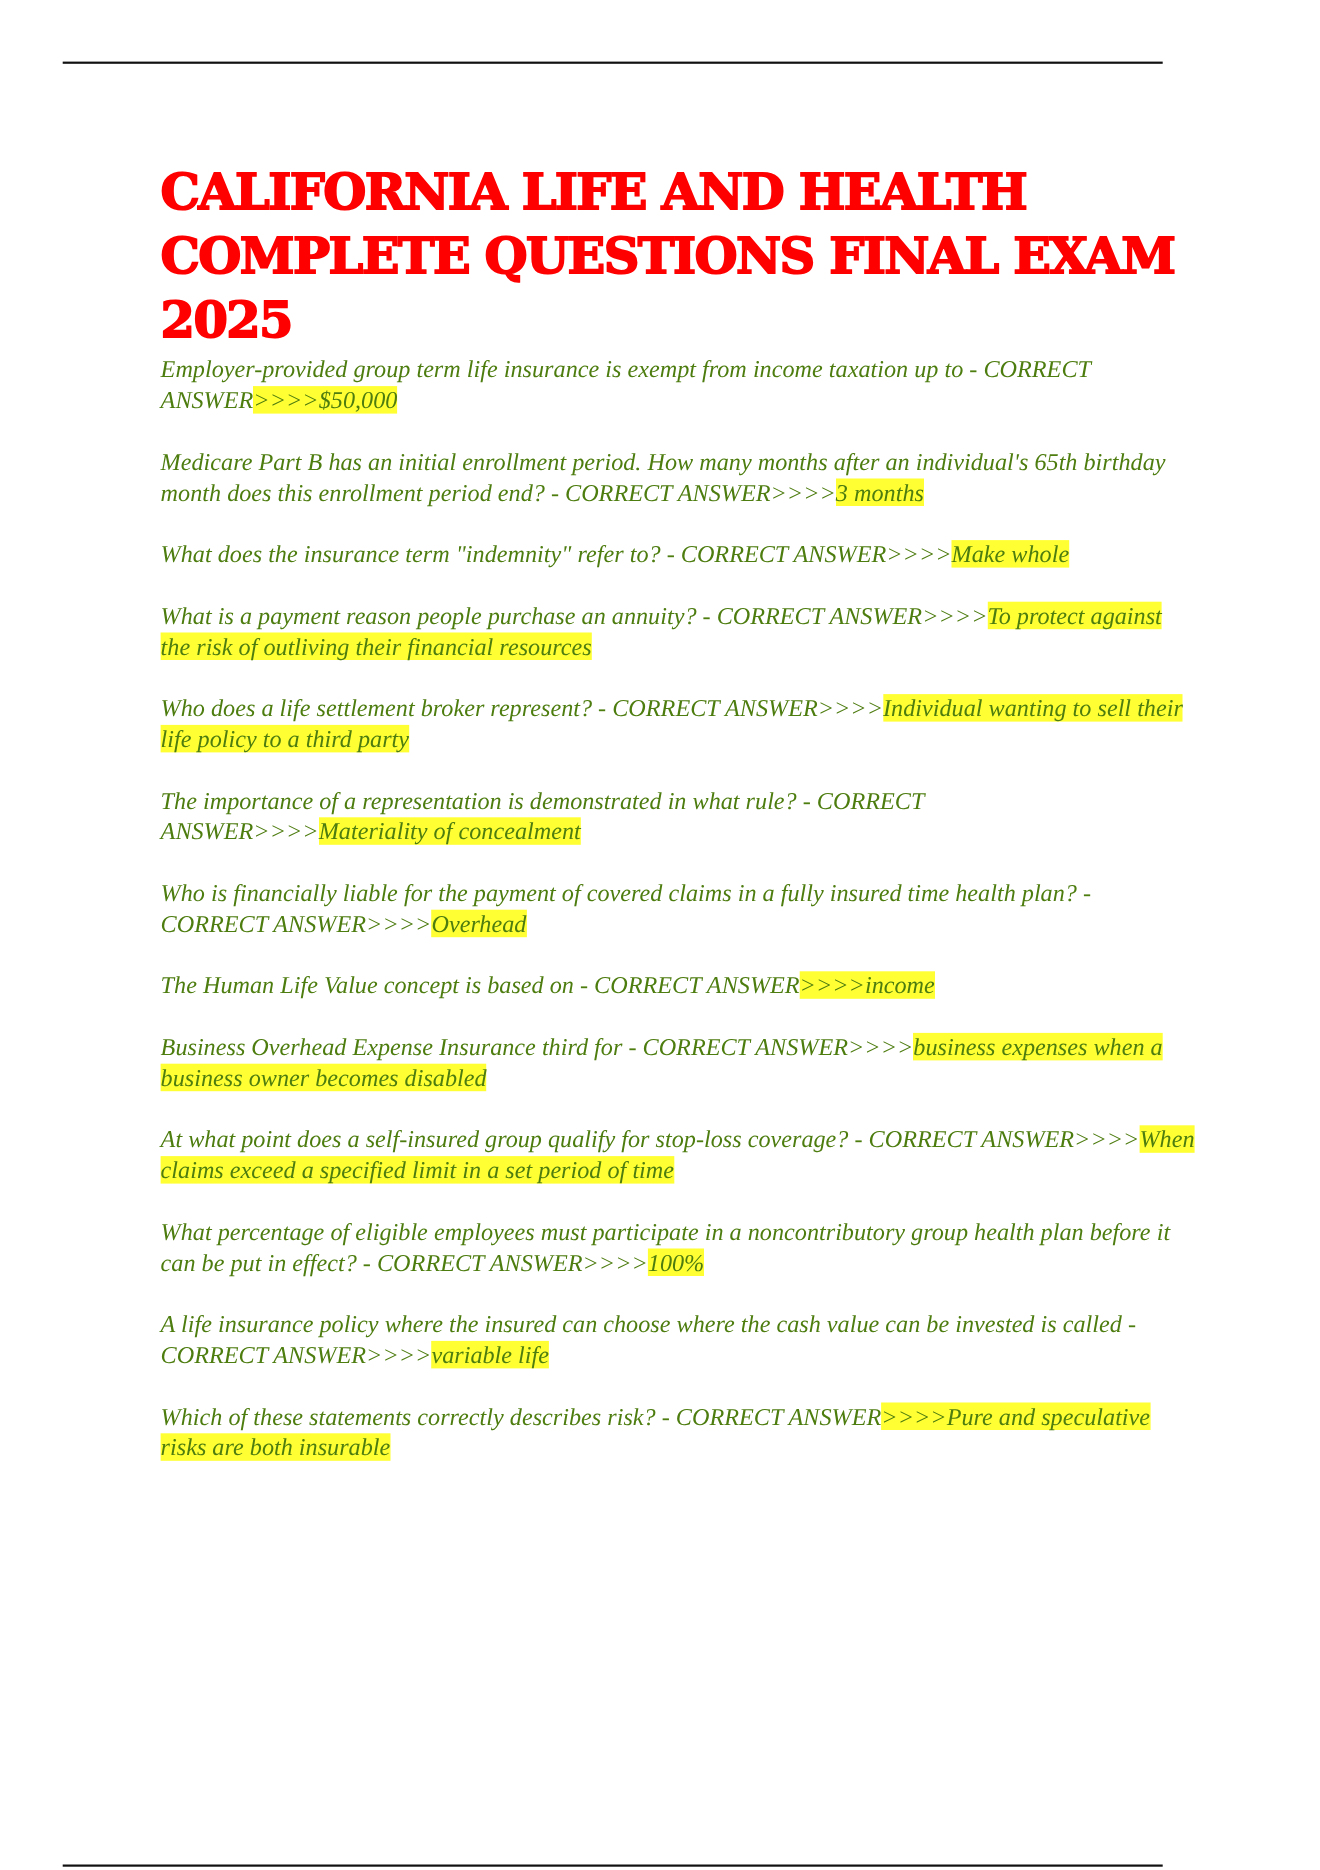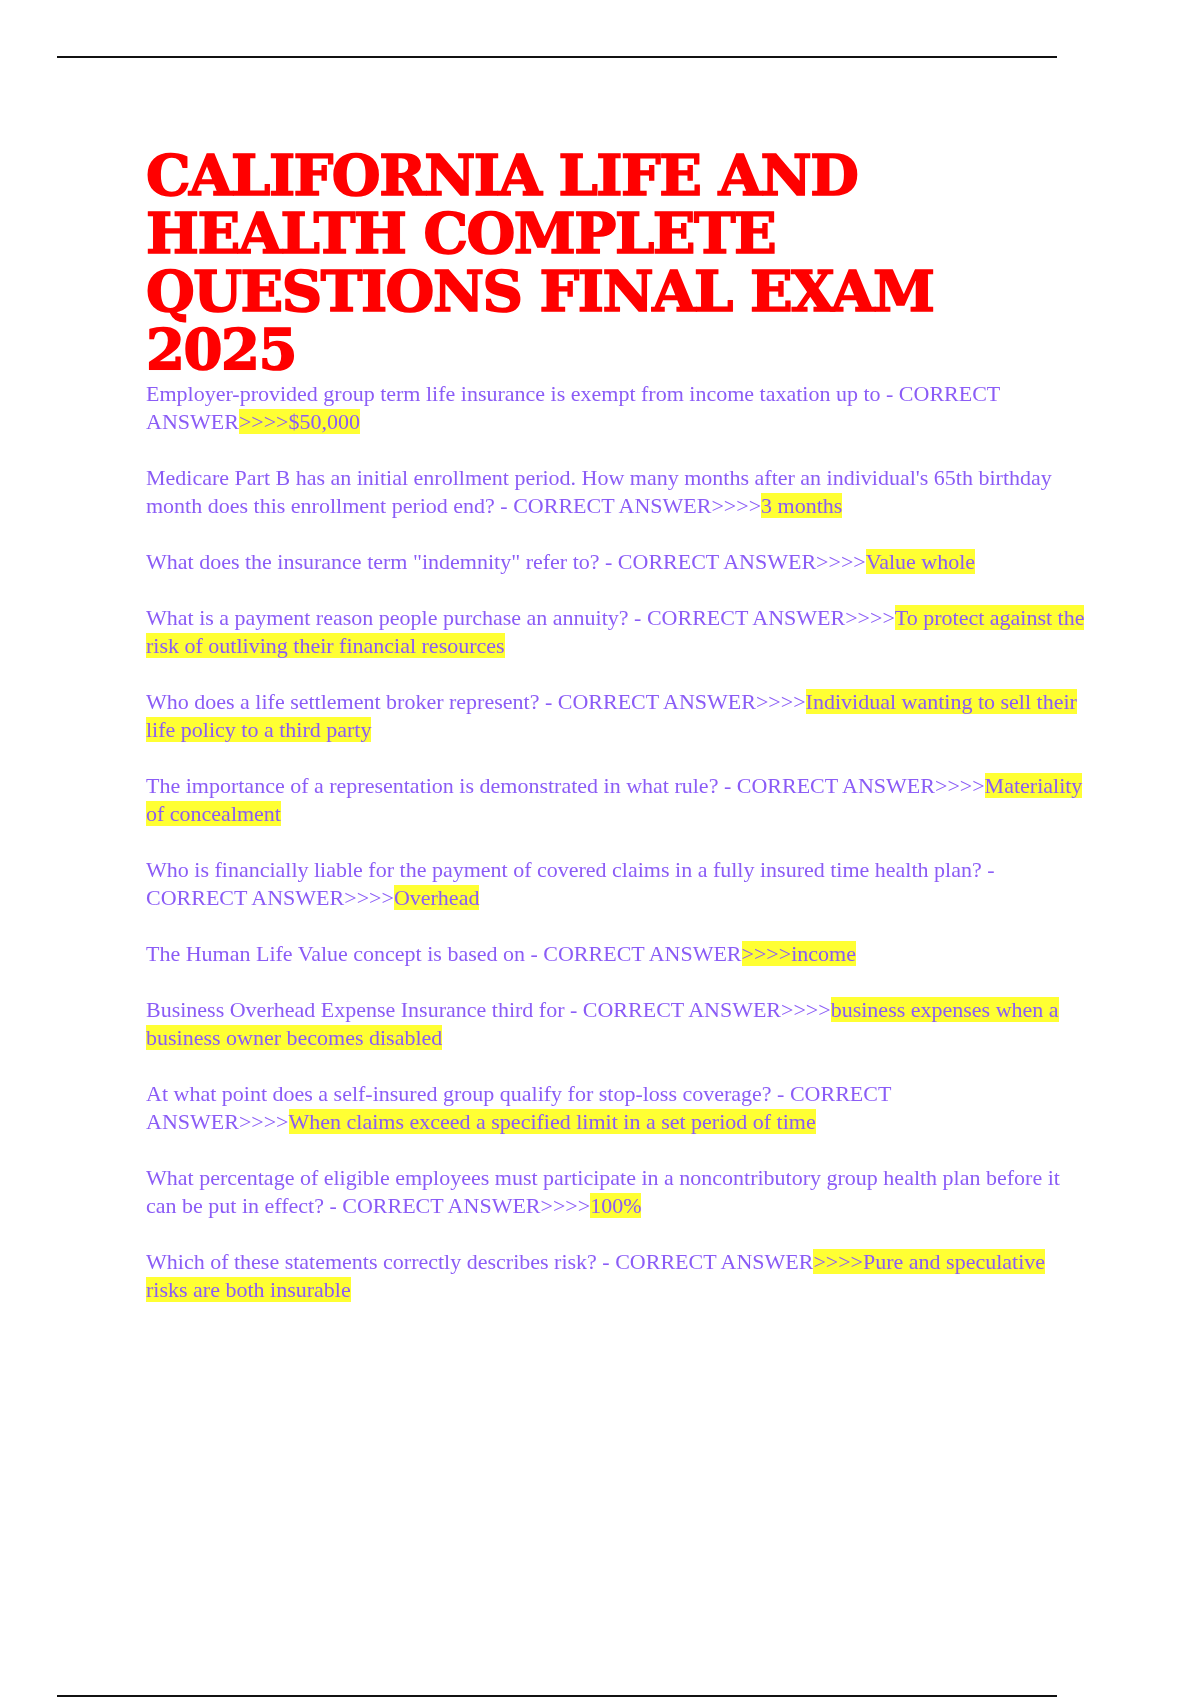--- a/index.html
+++ b/index.html
@@ -5,53 +5,55 @@
   html, body { margin: 0; padding: 0; background: #ffffff; }
   body { width: 1200px; height: 1700px; position: relative; overflow: hidden; }
   .rule { position: absolute; left: 57px; width: 1000px; height: 2px; background: #111; }
   .rule.top { top: 56px; }
   .rule.bottom { top: 1695px; }
   .content { position: absolute; left: 146px; top: 146px; width: 940px; }
   .title {
     font-family: "DejaVu Serif", serif;
     font-weight: 900;
     color: #ff0000;
-    font-size: 56px;
+    font-size: 45px;
     line-height: 58px;
     letter-spacing: -1.5px;
     margin: 0 0 2px 0;
     -webkit-text-stroke: 1.6px #ff0000;
     text-shadow: 0 0 1px #ff0000;
   }
   .qa {
     font-family: "Liberation Serif", serif;
     font-size: 22px;
     line-height: 28px;
-    color: #8b5cf6;
+    color: #4d7c0f;
     margin: 0 0 28px 0;
+    font-style: italic;
   }
   .hl { background: #ffff33; }
 </style>
 </head>
 <body>
 
 <div class="rule top"></div>
 
 <div class="content">
   <h1 class="title">CALIFORNIA LIFE AND HEALTH COMPLETE QUESTIONS FINAL EXAM 2025</h1>
 
   <div id="qa-list">
       <p class="qa"><span>Employer-provided group term life insurance is exempt from income taxation up to - CORRECT ANSWER</span><span></span><span class="hl">&gt;&gt;&gt;&gt;$50,000</span></p>
       <p class="qa"><span>Medicare Part B has an initial enrollment period. How many months after an individual's 65th birthday month does this enrollment period end? - CORRECT ANSWER</span><span>&gt;&gt;&gt;&gt;</span><span class="hl">3 months</span></p>
-      <p class="qa"><span>What does the insurance term "indemnity" refer to? - CORRECT ANSWER</span><span>&gt;&gt;&gt;&gt;</span><span class="hl">Value whole</span></p>
+      <p class="qa"><span>What does the insurance term "indemnity" refer to? - CORRECT ANSWER</span><span>&gt;&gt;&gt;&gt;</span><span class="hl">Make whole</span></p>
       <p class="qa"><span>What is a payment reason people purchase an annuity? - CORRECT ANSWER</span><span>&gt;&gt;&gt;&gt;</span><span class="hl">To protect against the risk of outliving their financial resources</span></p>
       <p class="qa"><span>Who does a life settlement broker represent? - CORRECT ANSWER</span><span>&gt;&gt;&gt;&gt;</span><span class="hl">Individual wanting to sell their life policy to a third party</span></p>
       <p class="qa"><span>The importance of a representation is demonstrated in what rule? - CORRECT ANSWER</span><span>&gt;&gt;&gt;&gt;</span><span class="hl">Materiality of concealment</span></p>
       <p class="qa"><span>Who is financially liable for the payment of covered claims in a fully insured time health plan? - CORRECT ANSWER</span><span>&gt;&gt;&gt;&gt;</span><span class="hl">Overhead</span></p>
       <p class="qa"><span>The Human Life Value concept is based on - CORRECT ANSWER</span><span></span><span class="hl">&gt;&gt;&gt;&gt;income</span></p>
       <p class="qa"><span>Business Overhead Expense Insurance third for - CORRECT ANSWER</span><span>&gt;&gt;&gt;&gt;</span><span class="hl">business expenses when a business owner becomes disabled</span></p>
       <p class="qa"><span>At what point does a self-insured group qualify for stop-loss coverage? - CORRECT ANSWER</span><span>&gt;&gt;&gt;&gt;</span><span class="hl">When claims exceed a specified limit in a set period of time</span></p>
       <p class="qa"><span>What percentage of eligible employees must participate in a noncontributory group health plan before it can be put in effect? - CORRECT ANSWER</span><span>&gt;&gt;&gt;&gt;</span><span class="hl">100%</span></p>
+      <p class="qa"><span>A life insurance policy where the insured can choose where the cash value can be invested is called - CORRECT ANSWER</span><span>&gt;&gt;&gt;&gt;</span><span class="hl">variable life</span></p>
       <p class="qa"><span>Which of these statements correctly describes risk? - CORRECT ANSWER</span><span></span><span class="hl">&gt;&gt;&gt;&gt;Pure and speculative risks are both insurable</span></p>
     </div>
 </div>
 
 <div class="rule bottom"></div>
 
 </body></html>

